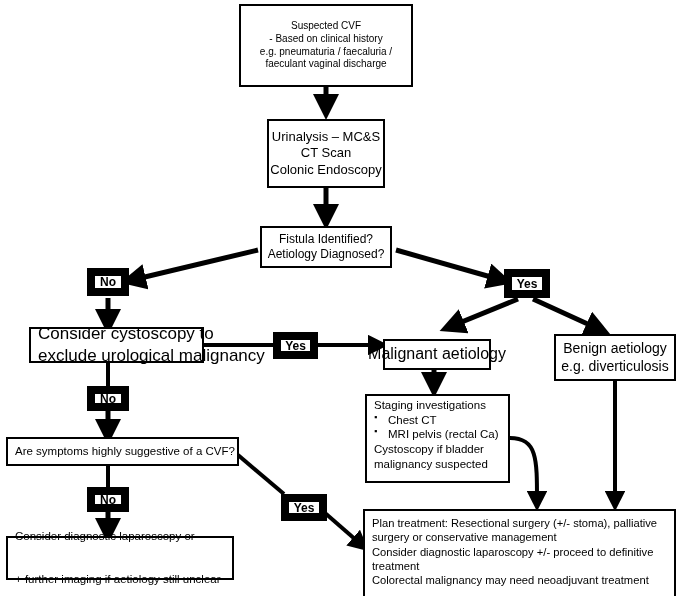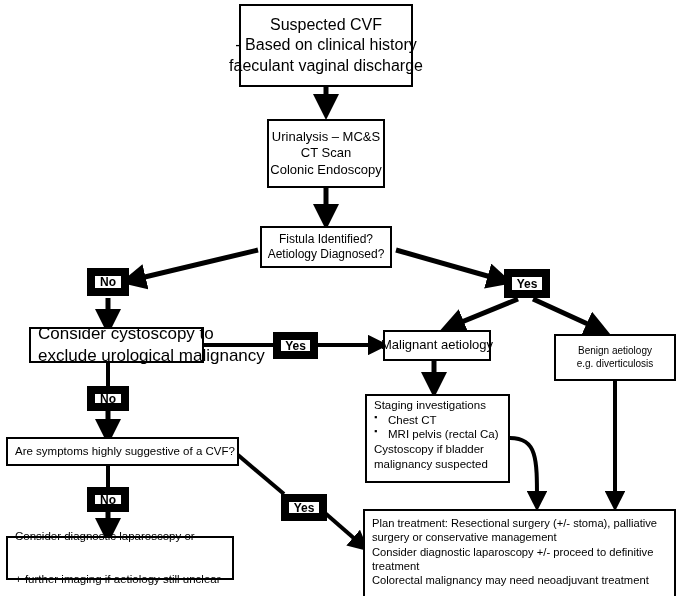--- a/index.html
+++ b/index.html
@@ -114,23 +114,24 @@
 
     <line x1="108" y1="466" x2="108" y2="487" stroke="#000" stroke-width="4"></line>
 
     <line x1="108" y1="511" x2="108" y2="536" stroke="#000" stroke-width="5" marker-end="url(#arrowhead)"></line>
 
     <line x1="238" y1="455" x2="284" y2="494" stroke="#000" stroke-width="4"></line>
 
     <line x1="325" y1="513" x2="364" y2="547" stroke="#000" stroke-width="4" marker-end="url(#arrowhead)"></line>
   </svg>
 
-  <div class="node" style="left:239px; top:4px; width:174px; height:83px; font-size:16px;">
+  <div class="node" style="left:239px; top:4px; width:174px; height:83px; font-size:10px;">
     <span class="line">Suspected CVF</span>
     <span class="line">- Based on clinical history</span>
+    <span class="line">e.g. pneumaturia / faecaluria /</span>
     <span class="line">faeculant vaginal discharge</span>
   </div>
 
   <div class="node" style="left:267px; top:119px; width:118px; height:69px; font-size:13px;">
     <span class="line">Urinalysis – MC&amp;S</span>
     <span class="line">CT Scan</span>
     <span class="line">Colonic Endoscopy</span>
   </div>
 
   <div class="node" style="left:260px; top:226px; width:132px; height:42px; font-size:12px;">
@@ -148,25 +149,25 @@
 
   <div class="node left-align" style="left:29px; top:327px; width:175px; height:36px; font-size:17px;">
     <span class="line">Consider cystoscopy to</span>
     <span class="line">exclude urological malignancy</span>
   </div>
 
   <div class="label-box" style="left:273px; top:332px; width:45px; height:27px; font-size:12px;">
     <span>Yes</span>
   </div>
 
-  <div class="node" style="left:383px; top:330px; width:108px; height:31px; font-size:13px;">
+  <div class="node" style="left:383px; top:339px; width:108px; height:31px; font-size:16px;">
     <span class="line">Malignant aetiology</span>
   </div>
 
-  <div class="node" style="left:554px; top:334px; width:122px; height:47px; font-size:10px;">
+  <div class="node" style="left:554px; top:334px; width:122px; height:47px; font-size:14px;">
     <span class="line">Benign aetiology</span>
     <span class="line">e.g. diverticulosis</span>
   </div>
 
   <div class="label-box" style="left:87px; top:386px; width:42px; height:25px; font-size:12px;">
     <span>No</span>
   </div>
 
   <div class="node left-align" style="left:365px; top:394px; width:145px; height:89px; font-size:11.5px; justify-content:flex-start; ">
     <span class="line">Staging investigations</span>

